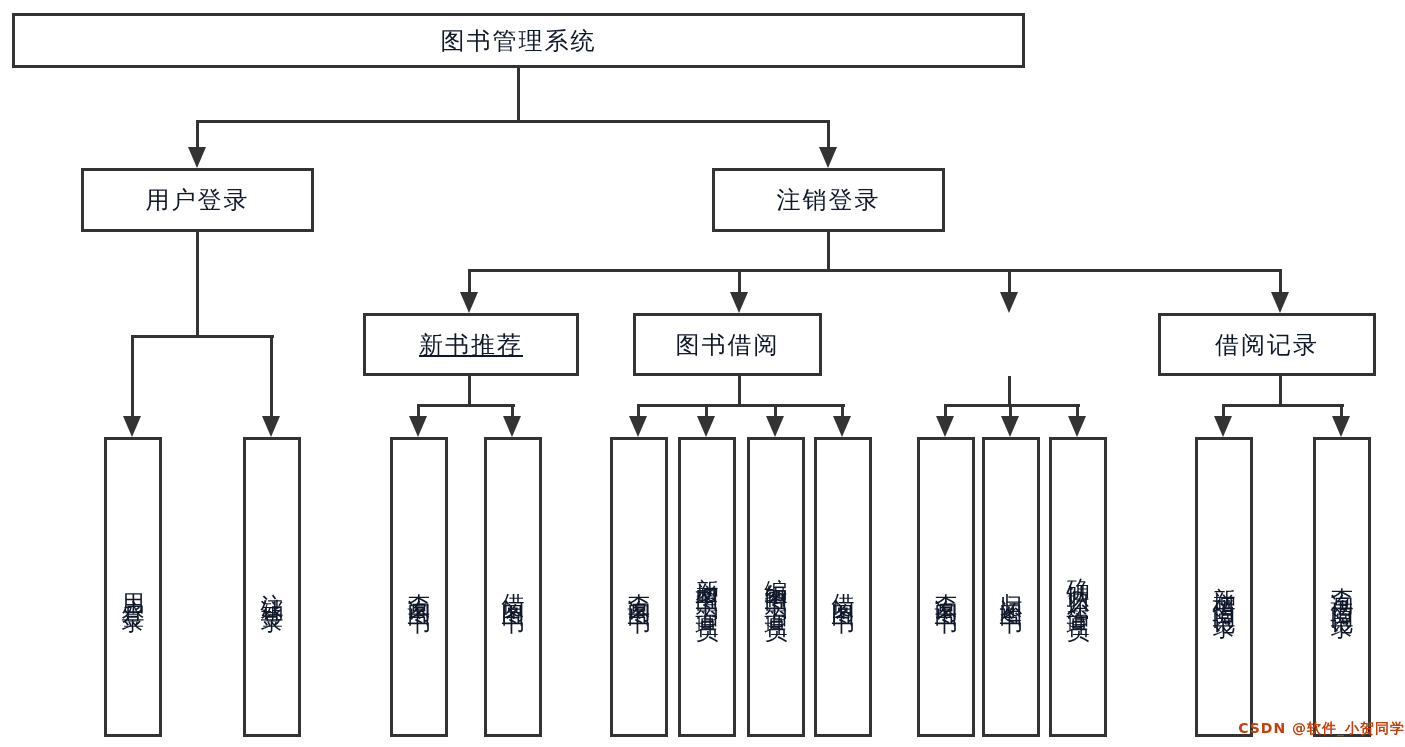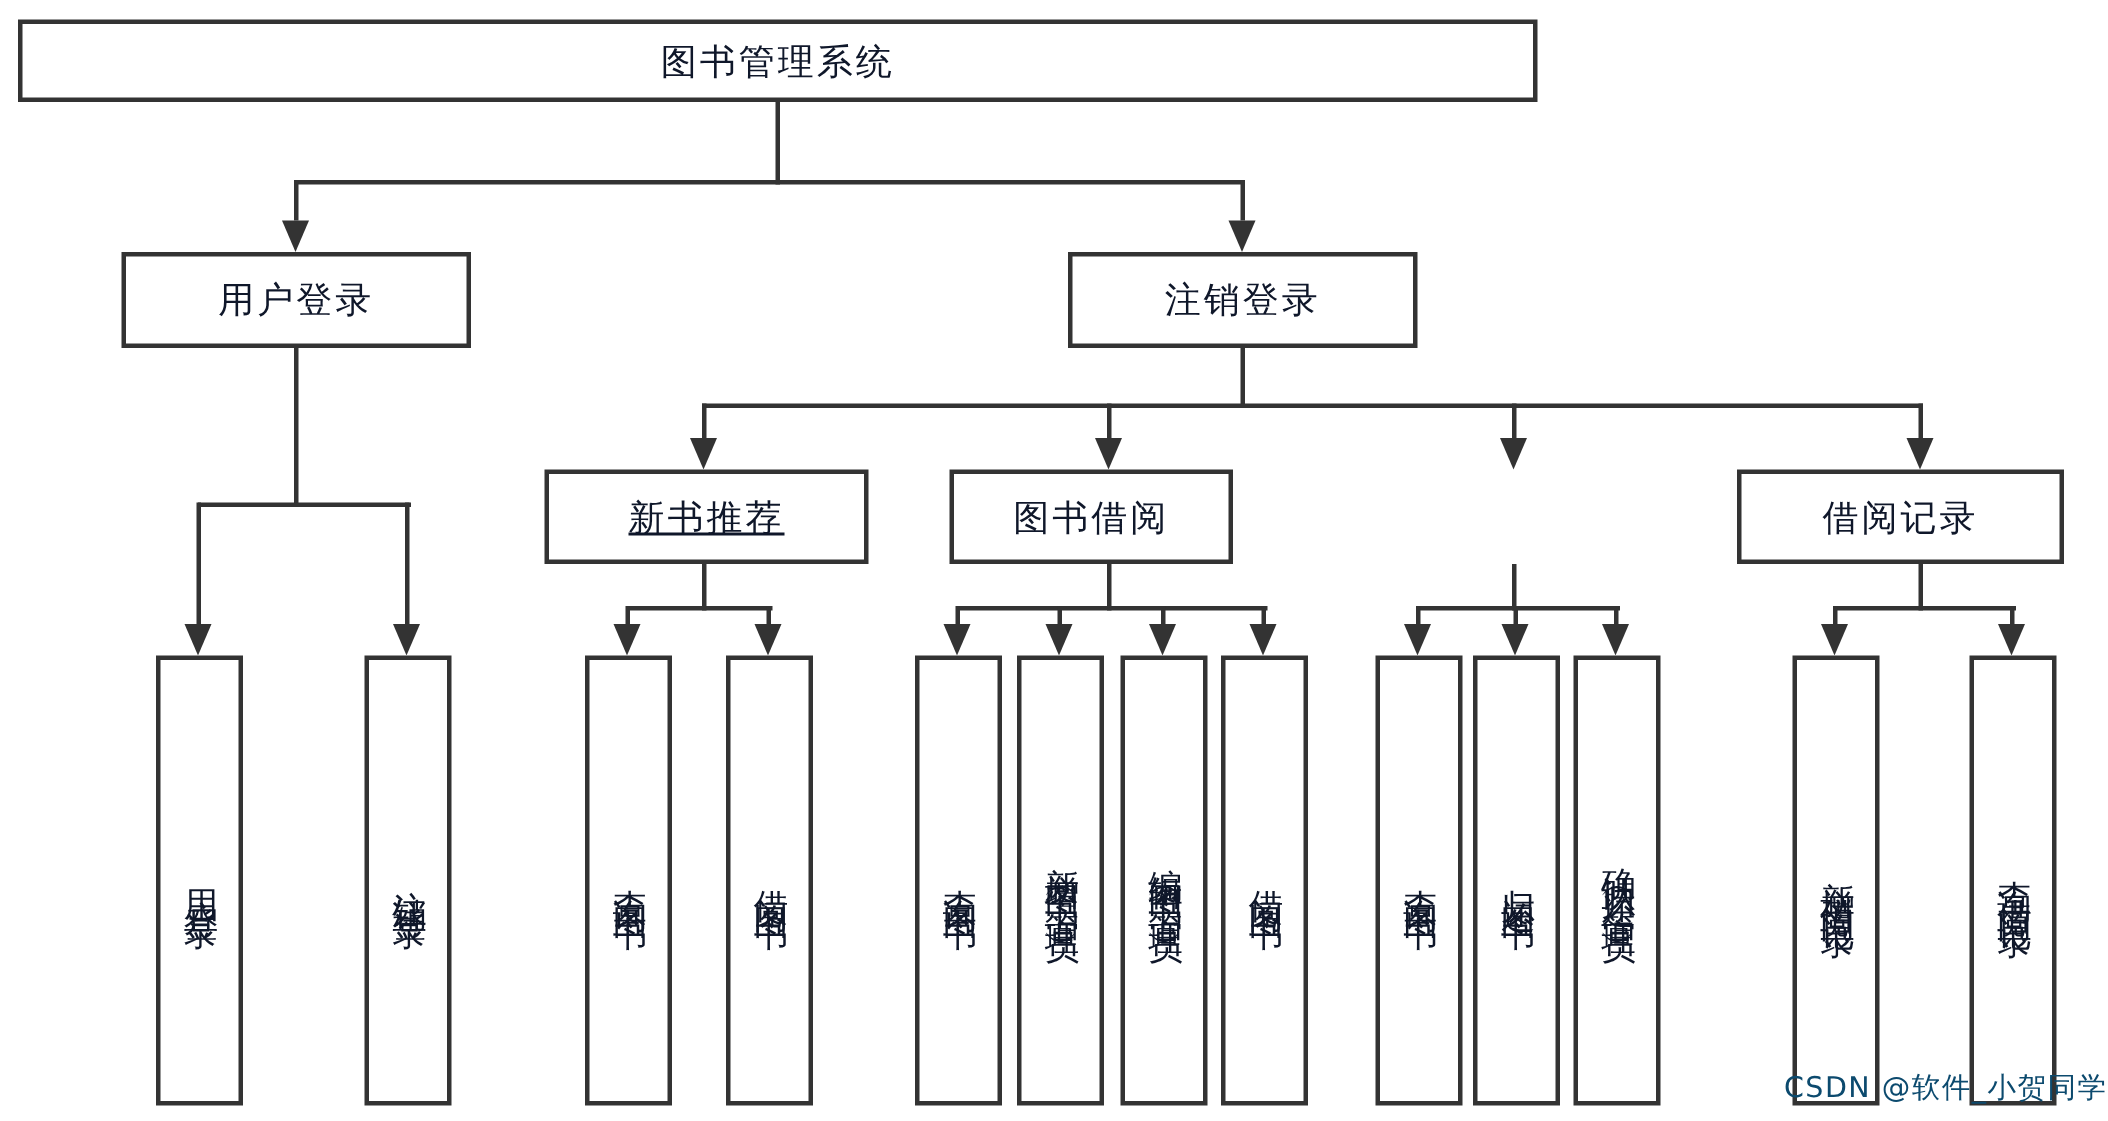--- a/index.html
+++ b/index.html
@@ -65,25 +65,26 @@
     width: 0;
     height: 0;
     border-left: 9px solid transparent;
     border-right: 9px solid transparent;
     border-top: 21px solid #333333;
   }
   .watermark {
     position: absolute;
     right: 0px;
     bottom: 9px;
-    font-size: 19px;
-    color: #0c4a6e;
+    font-size: 14px;
+    color: #c2410c;
     letter-spacing: 1px;
     white-space: nowrap;
     z-index: 5;
+    font-weight: bold;
   }
 </style>
 </head>
 <body>
 
 <div id="canvas">
 
   <div class="vline" style="left:517px; top:68px; height:55px;"></div>
   <div class="hline" style="left:196px; top:120px; width:634px;"></div>
   <div class="arrow" style="left:196px; top:120px; height:27px;"></div>

